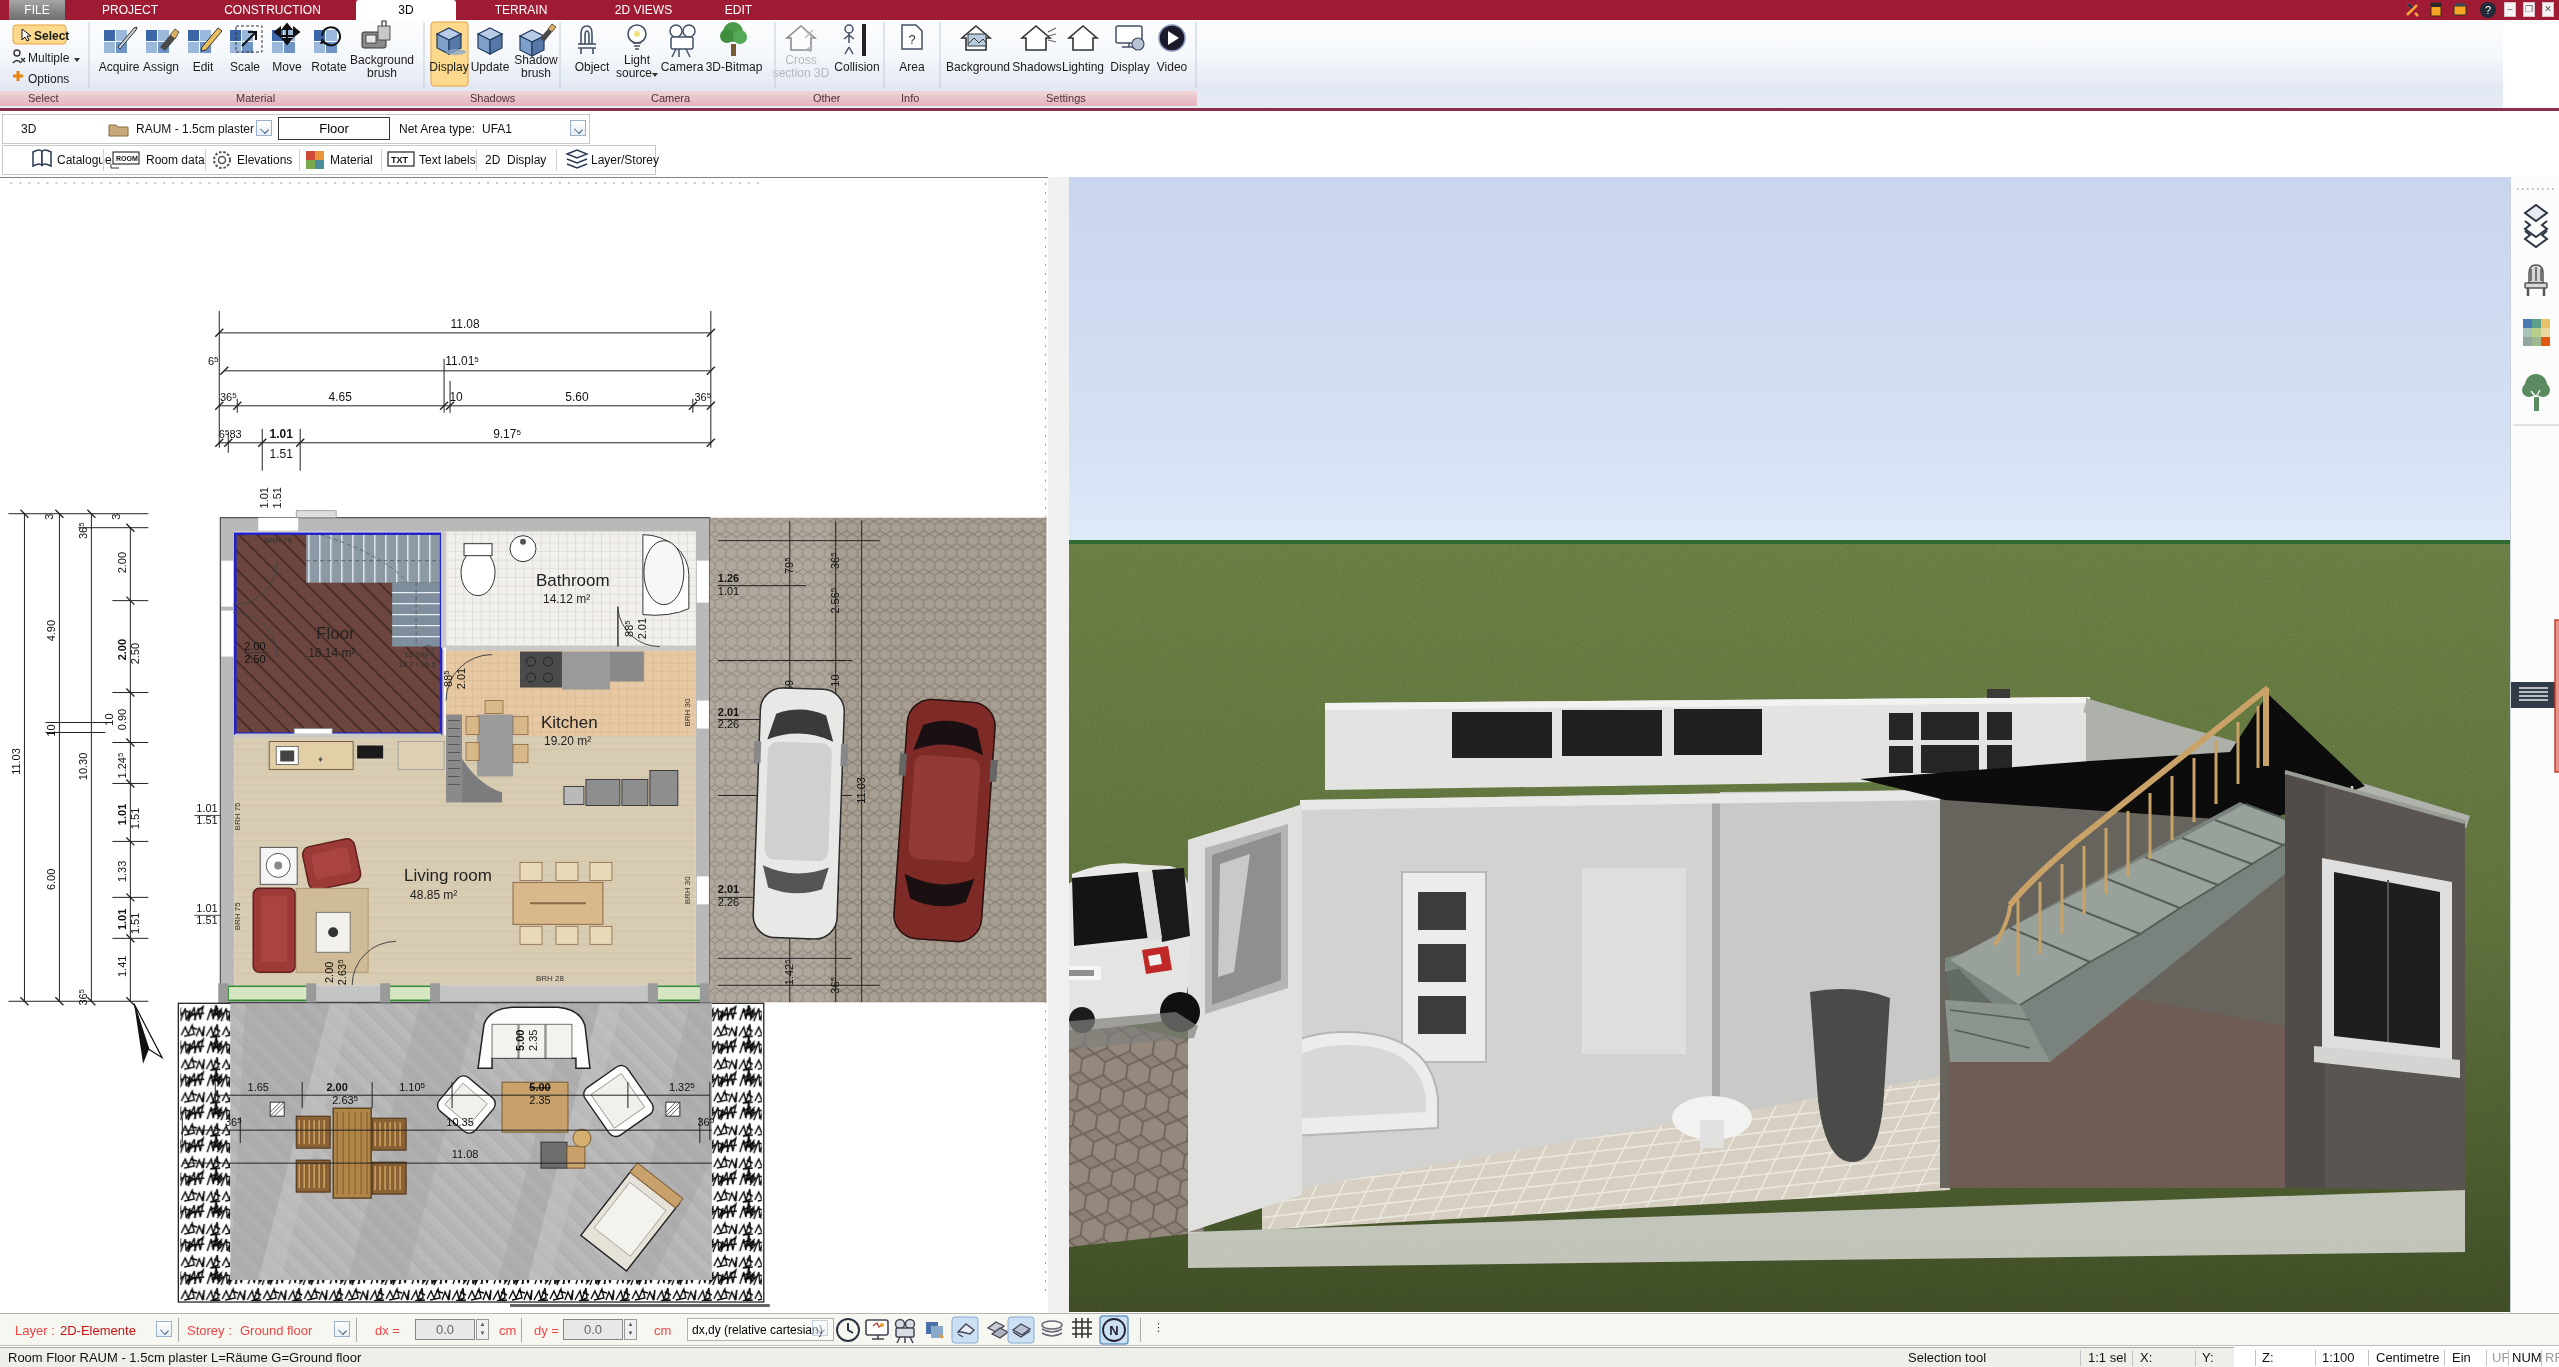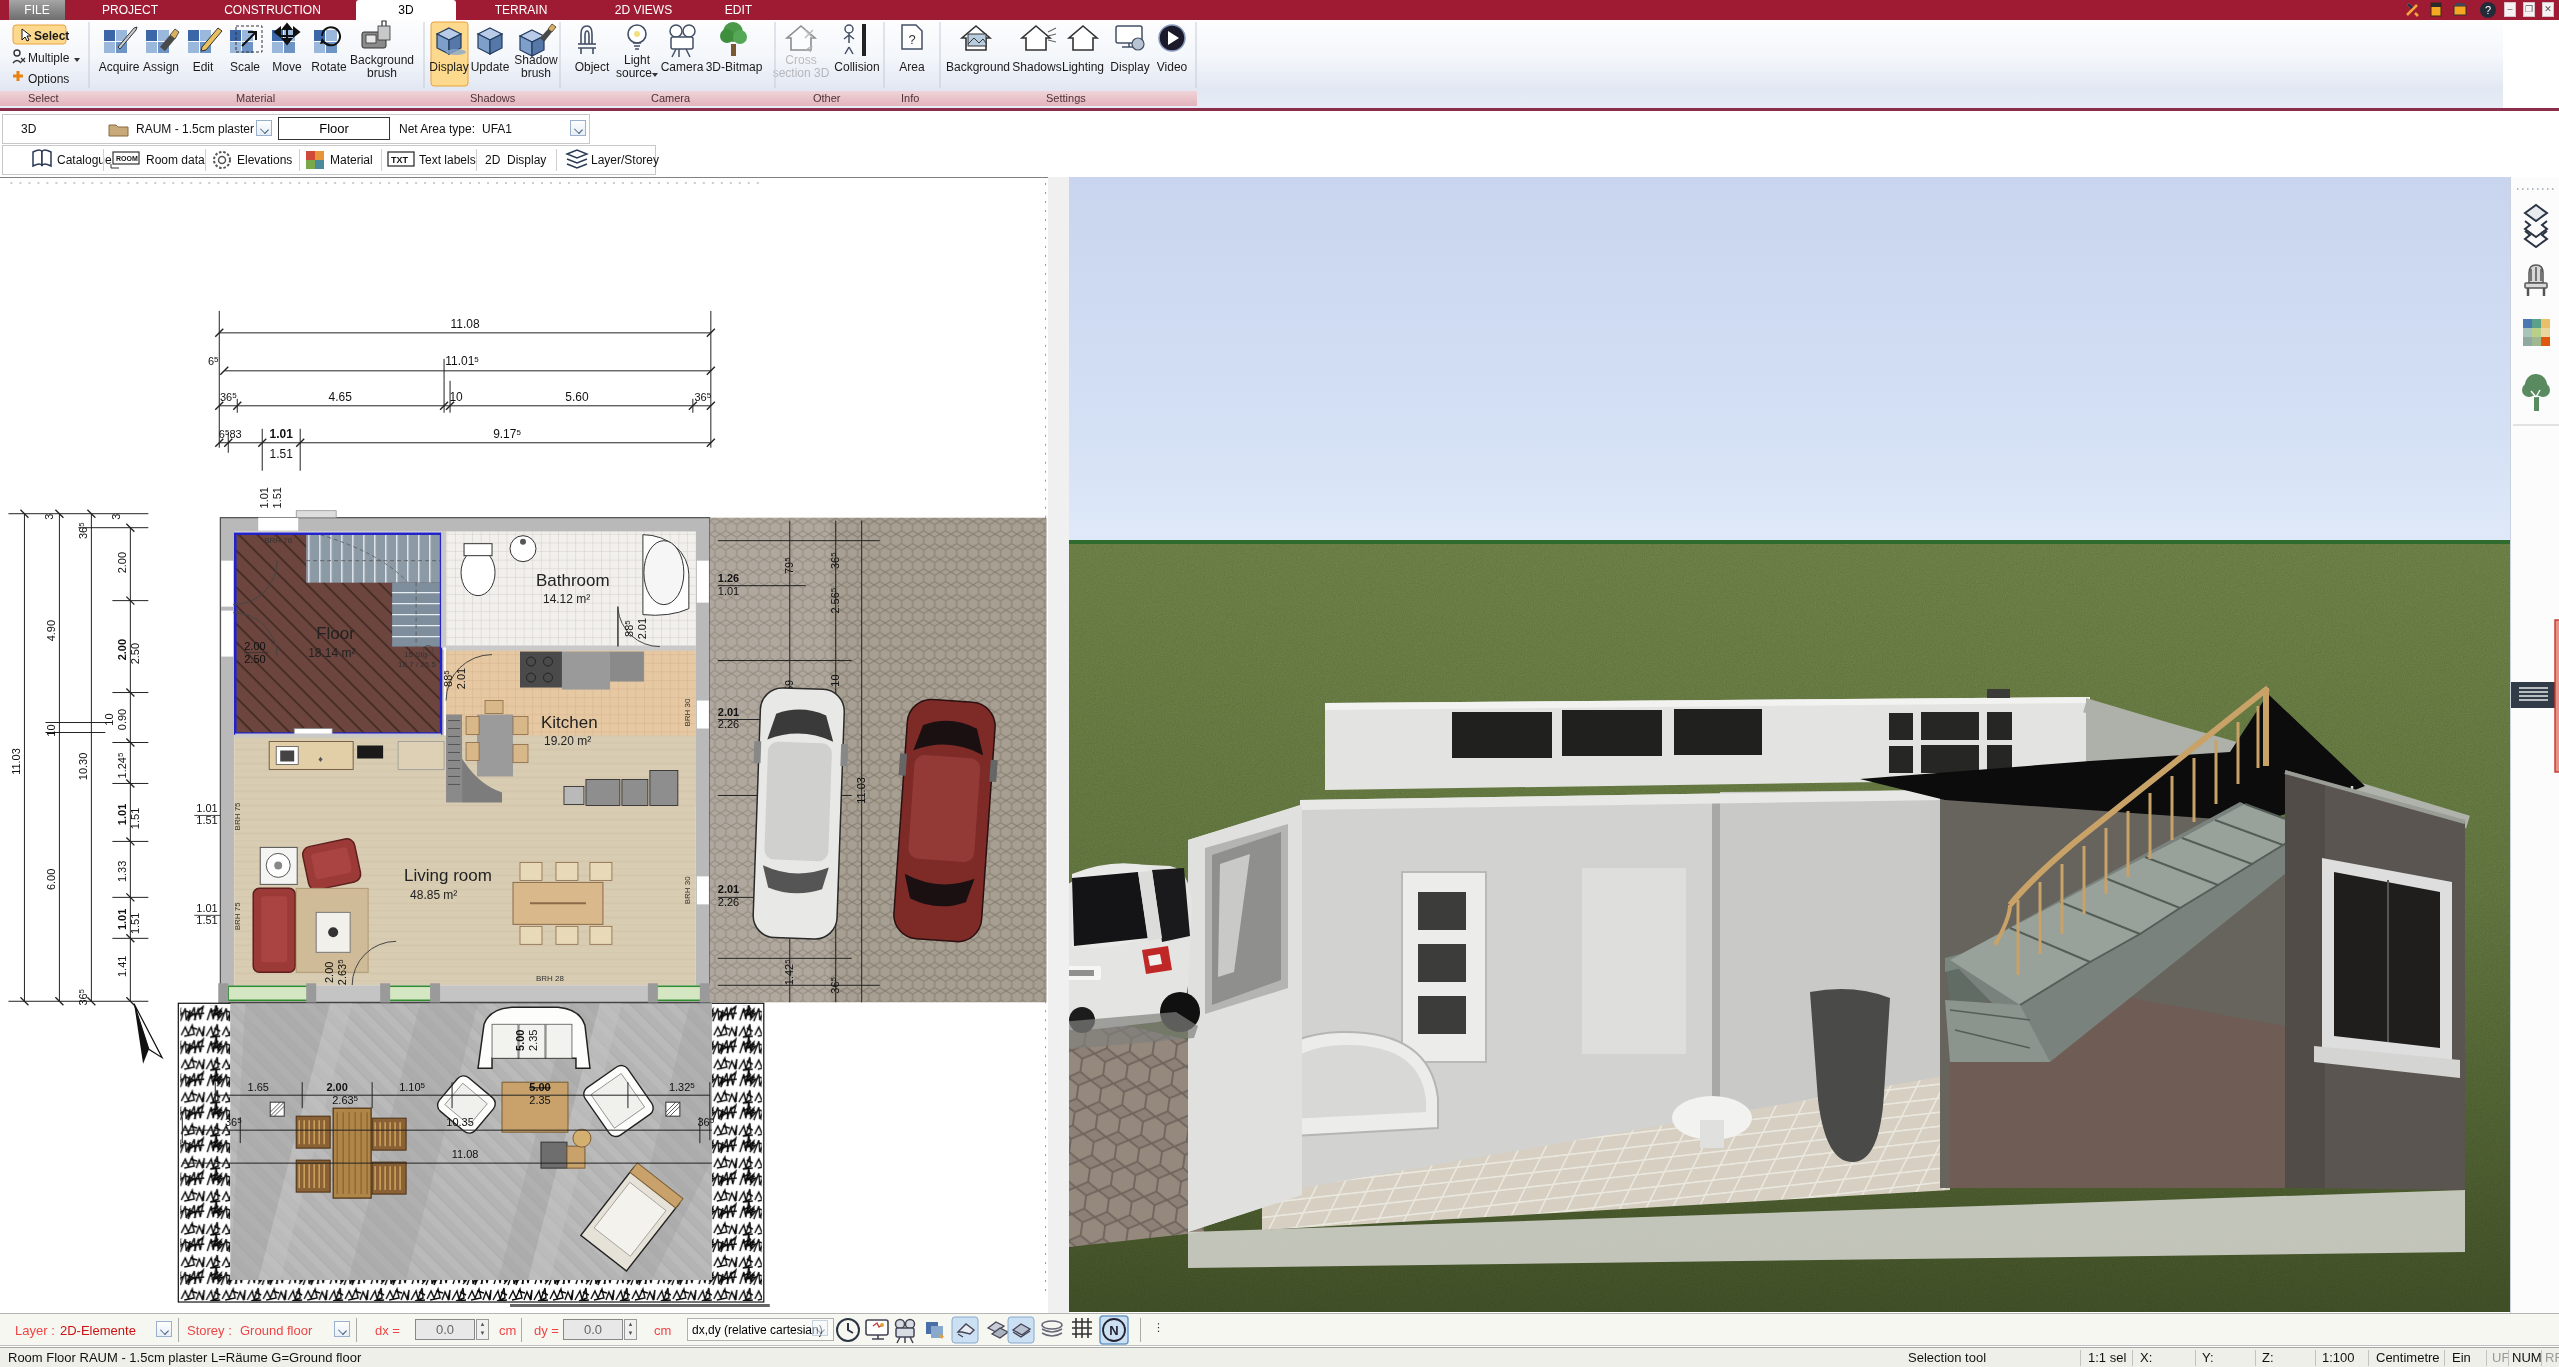--- a/index.html
+++ b/index.html
@@ -32,21 +32,21 @@
 
 
 #plan { position:absolute; left:0; top:177px; width:1048px; height:1136px; background:#fff; border-top:1px solid #808080; }
 #gutter { position:absolute; left:1048px; top:177px; width:21px; height:1136px; background:#f0f0f0; }
 #view3d { position:absolute; left:1069px; top:177px; width:1441px; height:1135px; }
 #sidebar { position:absolute; left:2510px; top:177px; width:49px; height:1143px; background:#fcfcfc; border-left:1px solid #c9d2de; }
 
 
 #btool { position:absolute; left:0; top:1313px; width:2559px; height:33px; background:#f7f7f2; border-top:1px solid #b5b5b5; border-bottom:1px solid #c0c0c0; }
 #btool .t { position:absolute; font-size:13px; color:#ef4444; top:9px; }
-#statusbar { position:absolute; left:0; top:1347px; width:2559px; height:20px; background:#efefe9; border-top:1px solid #a8a8a8; font-size:13px; color:#111; }
+#statusbar { position:absolute; left:0; top:1347px; width:2234px; height:20px; background:#efefe9; border-top:1px solid #a8a8a8; font-size:13px; color:#111; }
 .sseg { position:absolute; top:2px; }
 .vsep { position:absolute; width:1px; background:#c3c3c3; }
 </style>
 </head>
 <body>
 <div id="root">
 
   <div id="tabbar">
     <div class="tab" id="tab-file">FILE</div>
     <div class="tab" style="left:75px;width:110px;">PROJECT</div>

